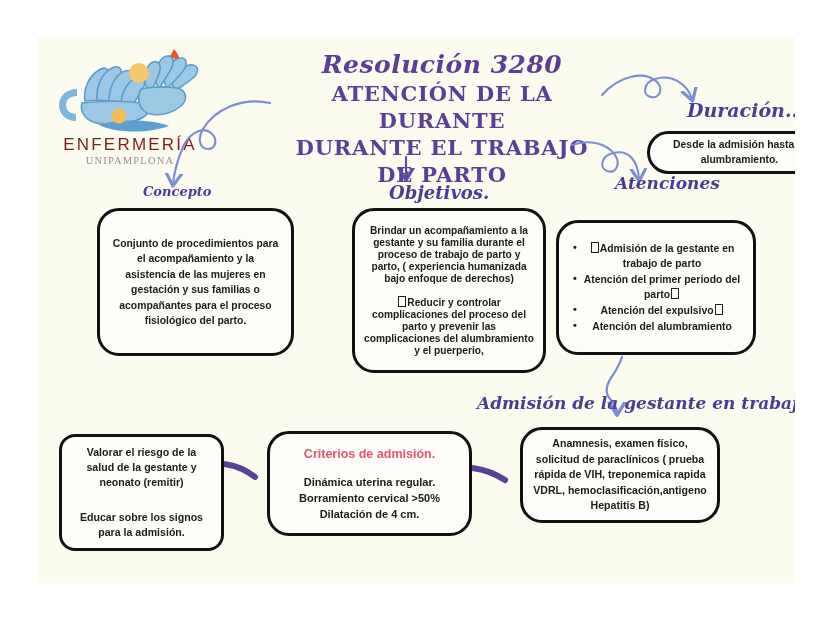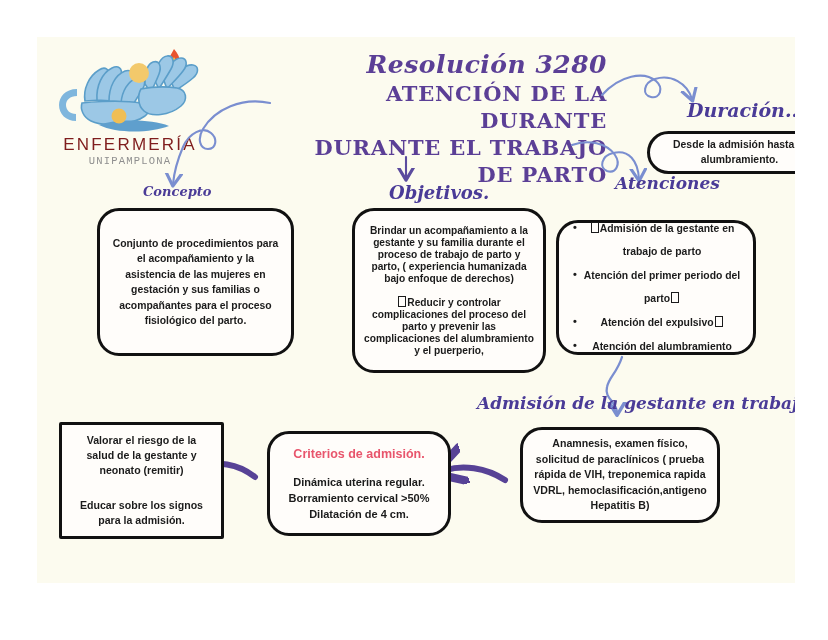--- a/index.html
+++ b/index.html
@@ -39,33 +39,33 @@
     font-family: "Liberation Sans", sans-serif;
     font-size: 17px;
     letter-spacing: 2.2px;
     color: #7f1d1d;
   }
   #logo .logo-sub {
     position: absolute;
     left: 0; top: 112px;
     width: 150px;
     text-align: center;
-    font-family: Liberation Mono, monospace;
+    font-family: Liberation Serif, serif;
     font-size: 10.5px;
     letter-spacing: 1.2px;
     color: #8f8f8f;
   }
 
   
   #title-block {
     position: absolute;
     left: 240px;
     top: 13px;
     width: 330px;
-    text-align: right;
+    text-align: center;
     color: #5b3f96;
   }
   .title-l1 {
     font-family: "DejaVu Serif", serif;
     font-size: 25px;
     font-style: italic;
     font-weight: bold;
     letter-spacing: 0.5px;
     line-height: 30px;
   }
@@ -112,39 +112,39 @@
   #box-concepto {
     left: 60px; top: 171px; width: 197px; height: 148px;
     font-size: 10.4px; line-height: 15.5px; padding: 6px 12px;
   }
   #box-objetivos {
     left: 315px; top: 171px; width: 194px; height: 165px;
     font-size: 10.2px; line-height: 12px; padding: 6px 9px;
   }
   #box-atenciones {
     left: 519px; top: 183px; width: 200px; height: 135px;
-    font-size: 10.4px; line-height: 23px; padding: 6px 6px;
+    font-size: 10.4px; line-height: 15px; padding: 6px 6px;
   }
   #box-duracion {
     left: 610px; top: 94px; width: 185px; height: 43px;
     font-size: 10.4px; line-height: 14.5px; padding: 4px 12px;
     border-radius: 24px;
   }
   #box-anamnesis {
     left: 483px; top: 390px; width: 200px; height: 96px;
     font-size: 10.6px; line-height: 15.5px; padding: 6px 10px;
   }
   #box-criterios {
-    left: 230px; top: 394px; width: 184px; height: 105px;
+    left: 230px; top: 394px; width: 205px; height: 105px;
     font-size: 11px; line-height: 16px; padding: 6px 10px;
   }
   #box-valorar {
-    left: 22px; top: 385px; width: 165px; height: 117px;
+    left: 22px; top: 397px; width: 165px; height: 117px;
     font-size: 10.6px; line-height: 15px; padding: 6px 10px;
-    border-radius: 2px;
+    border-radius: 16px;
   }
 
   .crit-title {
     color: #e8556c;
     font-size: 12.5px;
     margin-bottom: 12px !important;
   }
   .spacer-gap { height: 11px; }
   .spacer-gap-lg { height: 20px; }
 

